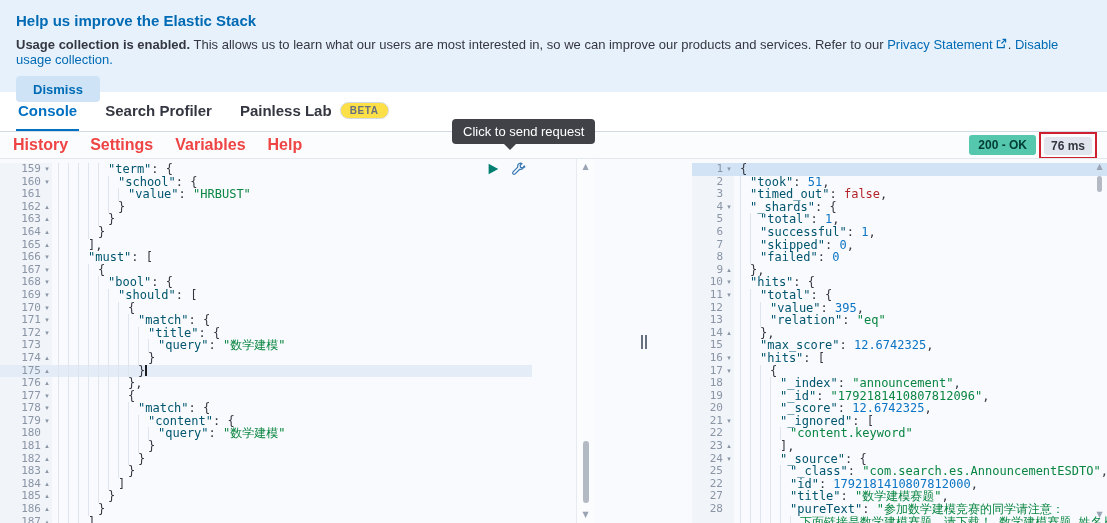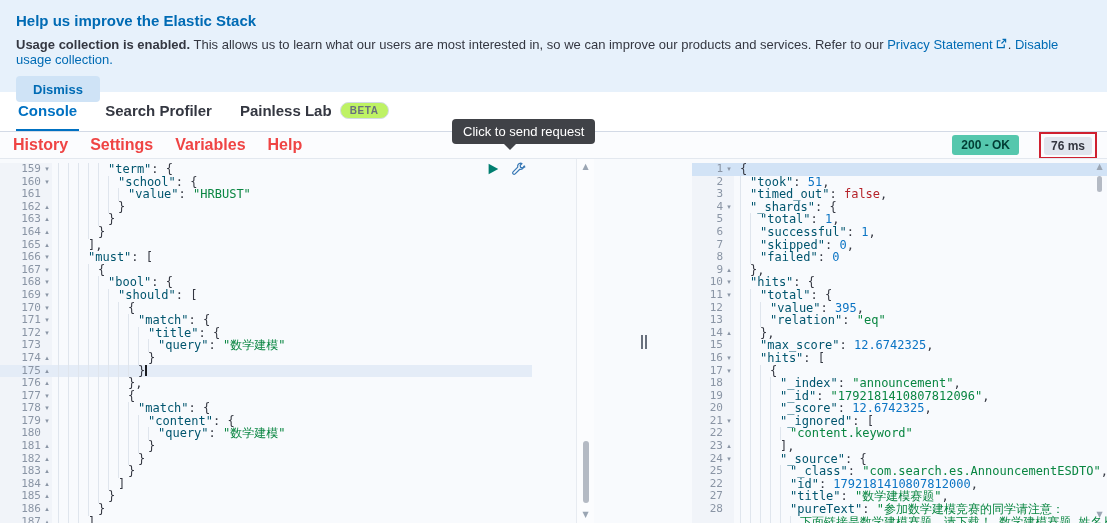--- a/index.html
+++ b/index.html
@@ -24,33 +24,33 @@
 
   
   .tabbar { background:#fff; border-bottom:1px solid #d3dae6; display:flex; height:40px; padding:0 4px; }
   .tab {
     display:flex; align-items:center; gap:8px; margin:0 12px; padding:0 2px;
     font-size:15px; font-weight:700; color:#343741; background:none; border:none;
     border-bottom:2px solid transparent; cursor:pointer; font-family:"Liberation Sans", sans-serif;justify-content:center;
   }
   .tab.active { color:#0071c2; border-bottom-color:#0071c2; }
   .beta {
-    border:1px solid #d3dae6; color:#69707d; background:#bef264; border-radius:12px;
+    border:1px solid #d3dae6; color:#69707d; background:#fde047; border-radius:12px;
     font-size:10px; font-weight:700; letter-spacing:.06em; padding:2px 9px;
   }
 
   
   .subbar { height:26px; display:flex; align-items:center; padding:0 8px 0 2px; background:#fbfcfe; }
   .menu-item {
     font-size:16px; font-weight:700; color:#ef4444; background:none; border:none;
     padding:0 11px; cursor:pointer; font-family:"Liberation Sans", sans-serif;
   }
   .spacer { flex:1; }
   .badge-ok { background:#55c7ad; color:#013d34; font-size:12px; font-weight:600; border-radius:3px; padding:3px 9px; }
-  .redbox { border:2px solid #cf2030; padding:2px 3px; margin-left:20px; margin-right:2px; }
+  .redbox { border:2px solid #cf2030; padding:2px 3px; margin-left:3px; margin-right:2px; }
   .badge-ms { background:#e0e5ee; color:#343741; font-size:12px; font-weight:600; border-radius:3px; padding:2px 7px; display:inline-block; }
 
   
   .tooltip {
     position:absolute; left:452px; top:119px; z-index:20; white-space:nowrap;
     background:#404247; color:#fff; font-size:13px; padding:5px 11px; border-radius:4px;
   }
   .tooltip::after {
     content:""; position:absolute; top:100%; left:52px;
     border:6px solid transparent; border-top-color:#404247;

